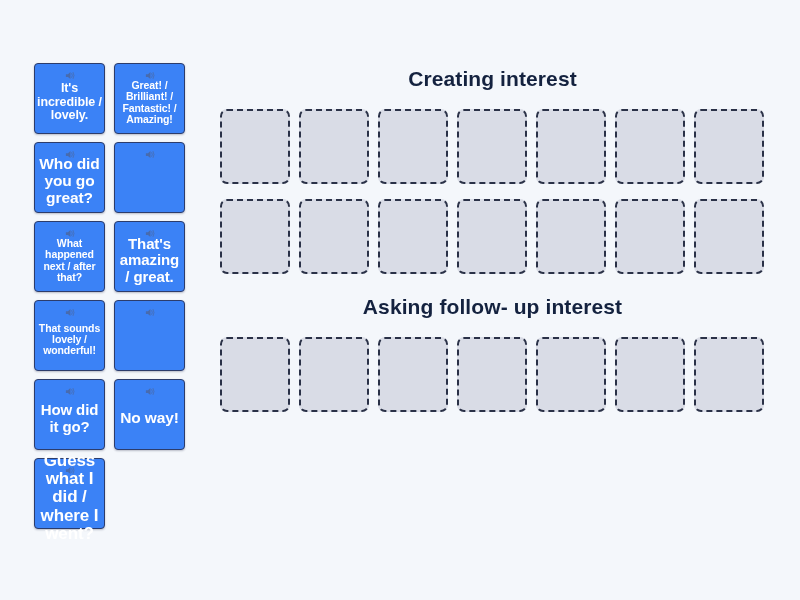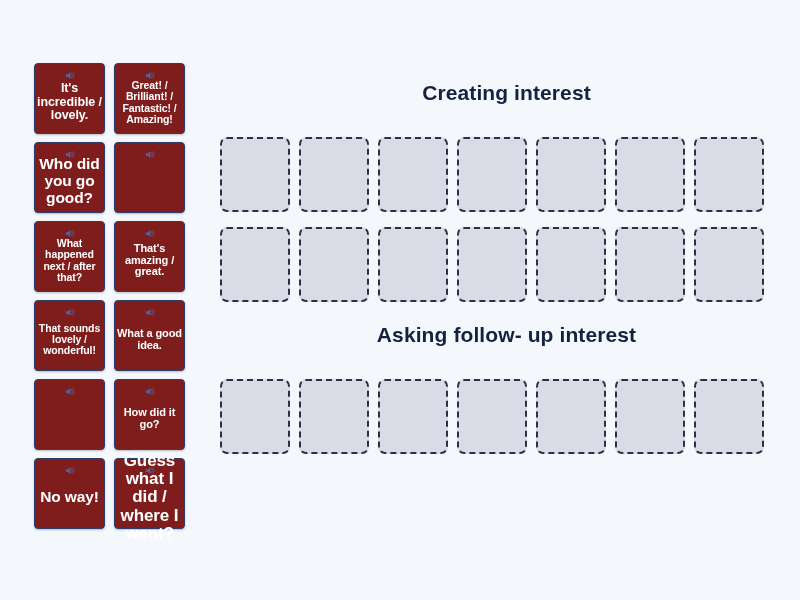--- a/index.html
+++ b/index.html
@@ -30,21 +30,21 @@
     top: 63px;
     width: 152px;
     display: flex;
     flex-wrap: wrap;
     gap: 8px 9px;
   }
   .tile {
     box-sizing: border-box;
     width: 71px;
     height: 71px;
-    background: #7f1d1d;
+    background: #3b82f6;
     border: 1px solid #2c3c6b;
     border-radius: 4px;
     color: #ffffff;
     display: flex;
     flex-direction: column;
     align-items: center;
     justify-content: center;
     padding: 3px 2px 4px 2px;
     position: relative;
     cursor: grab;
@@ -67,40 +67,40 @@
     font-weight: bold;
     line-height: 1.08;
     letter-spacing: -0.1px;
     margin-top: 9px;
     word-break: break-word;
     hyphens: none;
   }
   .fs-10 { font-size: 10.5px; text-align: center; }
   .fs-11 { font-size: 17px; }
   .fs-12 { font-size: 12.5px; }
-  .fs-13 { font-size: 11px; }
+  .fs-13 { font-size: 15px; }
   .fs-15 { font-size: 15.5px; }
 
   
   .groups {
     position: absolute;
     left: 200px;
     top: 55px;
     width: 585px;
   }
   .group {
     margin-bottom: 15px;
   }
   .group-title {
     text-align: center;
     font-size: 21px;
     font-weight: bold;
     color: #14223f;
     letter-spacing: 0.1px;
-    margin: 14px;
+    margin: 0;
     padding: 12px 0 18px 0;
     width: 585px;
   }
   .slot-row {
     display: flex;
     gap: 9px;
     padding-left: 20px;
   }
   .slot {
     box-sizing: border-box;
@@ -134,21 +134,21 @@
           <path d="M12.6 3.6 Q15.2 8 12.6 12.4" stroke="#4a6aa8" stroke-width="1.1" fill="none" stroke-linecap="round"></path>
         </svg>
         <span class="tile-label fs-10">Great! / Brilliant! / Fantastic! / Amazing!</span>
       </div>
       <div class="tile">
         <svg class="speaker" viewBox="0 0 16 16" xmlns="http://www.w3.org/2000/svg">
           <path d="M2 6 L2 10 L5 10 L8.6 13 L8.6 3 L5 6 Z" fill="#4a6aa8"></path>
           <path d="M10.6 5.2 Q12.4 8 10.6 10.8" stroke="#4a6aa8" stroke-width="1.2" fill="none" stroke-linecap="round"></path>
           <path d="M12.6 3.6 Q15.2 8 12.6 12.4" stroke="#4a6aa8" stroke-width="1.1" fill="none" stroke-linecap="round"></path>
         </svg>
-        <span class="tile-label fs-15">Who did you go good?</span>
+        <span class="tile-label fs-15">Who did you go great?</span>
       </div>
       <div class="tile">
         <svg class="speaker" viewBox="0 0 16 16" xmlns="http://www.w3.org/2000/svg">
           <path d="M2 6 L2 10 L5 10 L8.6 13 L8.6 3 L5 6 Z" fill="#4a6aa8"></path>
           <path d="M10.6 5.2 Q12.4 8 10.6 10.8" stroke="#4a6aa8" stroke-width="1.2" fill="none" stroke-linecap="round"></path>
           <path d="M12.6 3.6 Q15.2 8 12.6 12.4" stroke="#4a6aa8" stroke-width="1.1" fill="none" stroke-linecap="round"></path>
         </svg>
       </div>
       <div class="tile">
         <svg class="speaker" viewBox="0 0 16 16" xmlns="http://www.w3.org/2000/svg">
@@ -166,28 +166,20 @@
         </svg>
         <span class="tile-label fs-13">That's amazing / great.</span>
       </div>
       <div class="tile">
         <svg class="speaker" viewBox="0 0 16 16" xmlns="http://www.w3.org/2000/svg">
           <path d="M2 6 L2 10 L5 10 L8.6 13 L8.6 3 L5 6 Z" fill="#4a6aa8"></path>
           <path d="M10.6 5.2 Q12.4 8 10.6 10.8" stroke="#4a6aa8" stroke-width="1.2" fill="none" stroke-linecap="round"></path>
           <path d="M12.6 3.6 Q15.2 8 12.6 12.4" stroke="#4a6aa8" stroke-width="1.1" fill="none" stroke-linecap="round"></path>
         </svg>
         <span class="tile-label fs-10">That sounds lovely / wonderful!</span>
-      </div>
-      <div class="tile">
-        <svg class="speaker" viewBox="0 0 16 16" xmlns="http://www.w3.org/2000/svg">
-          <path d="M2 6 L2 10 L5 10 L8.6 13 L8.6 3 L5 6 Z" fill="#4a6aa8"></path>
-          <path d="M10.6 5.2 Q12.4 8 10.6 10.8" stroke="#4a6aa8" stroke-width="1.2" fill="none" stroke-linecap="round"></path>
-          <path d="M12.6 3.6 Q15.2 8 12.6 12.4" stroke="#4a6aa8" stroke-width="1.1" fill="none" stroke-linecap="round"></path>
-        </svg>
-        <span class="tile-label fs-13">What a good idea.</span>
       </div>
       <div class="tile">
         <svg class="speaker" viewBox="0 0 16 16" xmlns="http://www.w3.org/2000/svg">
           <path d="M2 6 L2 10 L5 10 L8.6 13 L8.6 3 L5 6 Z" fill="#4a6aa8"></path>
           <path d="M10.6 5.2 Q12.4 8 10.6 10.8" stroke="#4a6aa8" stroke-width="1.2" fill="none" stroke-linecap="round"></path>
           <path d="M12.6 3.6 Q15.2 8 12.6 12.4" stroke="#4a6aa8" stroke-width="1.1" fill="none" stroke-linecap="round"></path>
         </svg>
       </div>
       <div class="tile">
         <svg class="speaker" viewBox="0 0 16 16" xmlns="http://www.w3.org/2000/svg">

